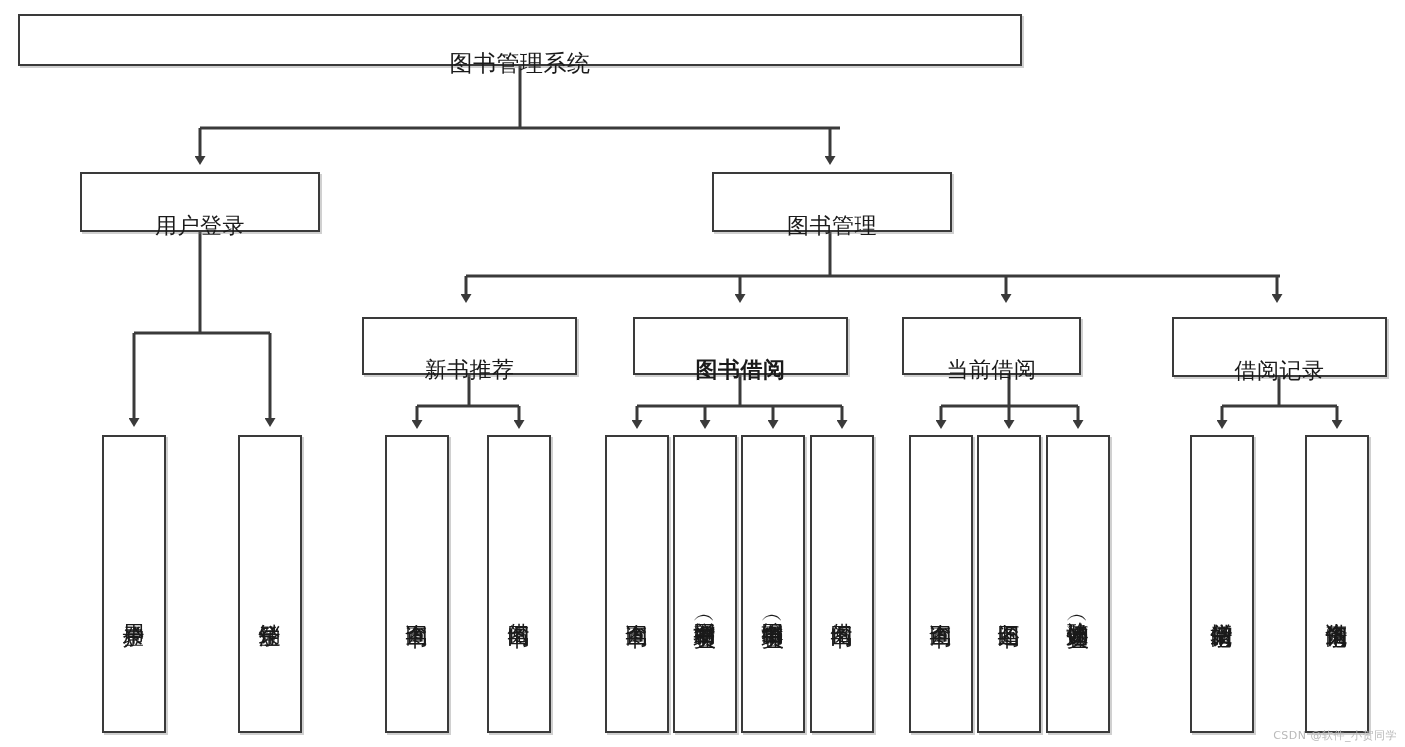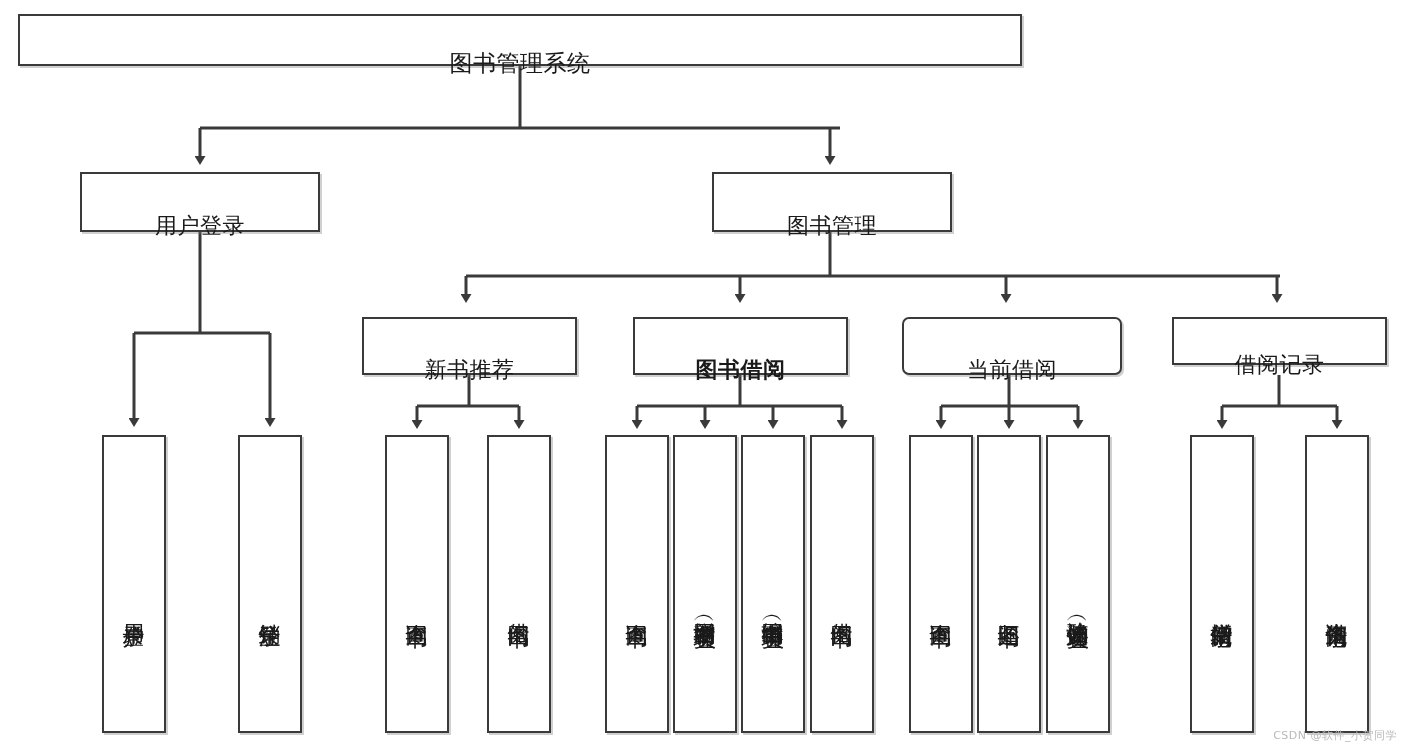--- a/index.html
+++ b/index.html
@@ -134,24 +134,24 @@
   <div class="node horiz" style="left:362px; top:317px; width:215px; height:58px;">
     <span class="lbl">新书推荐</span>
   </div>
 
   <div class="node horiz" style="left:712px; top:172px; width:240px; height:60px;">
     <span class="lbl">图书管理</span>
   </div>
   <div class="node horiz" style="left:633px; top:317px; width:215px; height:58px;font-weight:bold;">
     <span class="lbl">图书借阅</span>
   </div>
-  <div class="node horiz" style="left:902px; top:317px; width:220px; height:58px;border-radius:7px;">
+  <div class="node horiz" style="left:902px; top:317px; width:179px; height:58px;">
     <span class="lbl">当前借阅</span>
   </div>
-  <div class="node horiz" style="left:1172px; top:317px; width:215px; height:48px;">
+  <div class="node horiz" style="left:1172px; top:317px; width:215px; height:60px;">
     <span class="lbl">借阅记录</span>
   </div>
 
   <div class="node vert" style="left:102px; top:435px; width:64px; height:298px;">
     <span class="lbl">用户登录</span>
   </div>
   <div class="node vert" style="left:238px; top:435px; width:64px; height:298px;">
     <span class="lbl">注销登录</span>
   </div>
 

